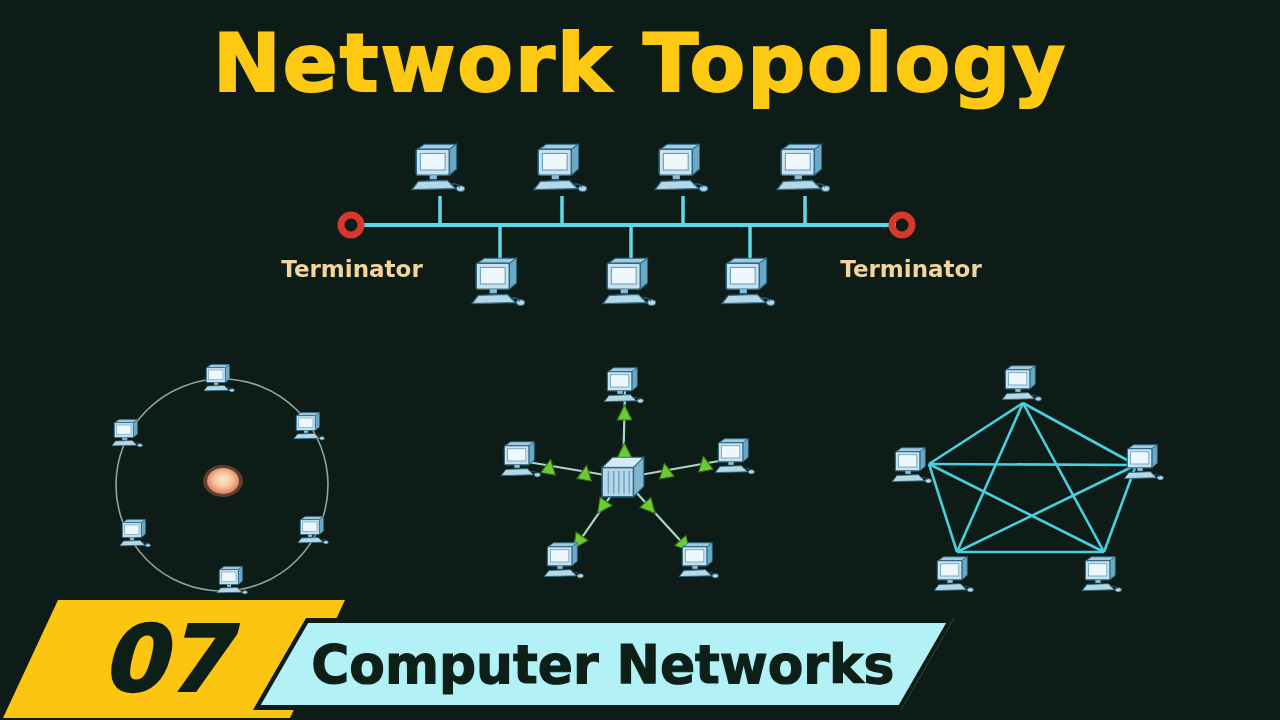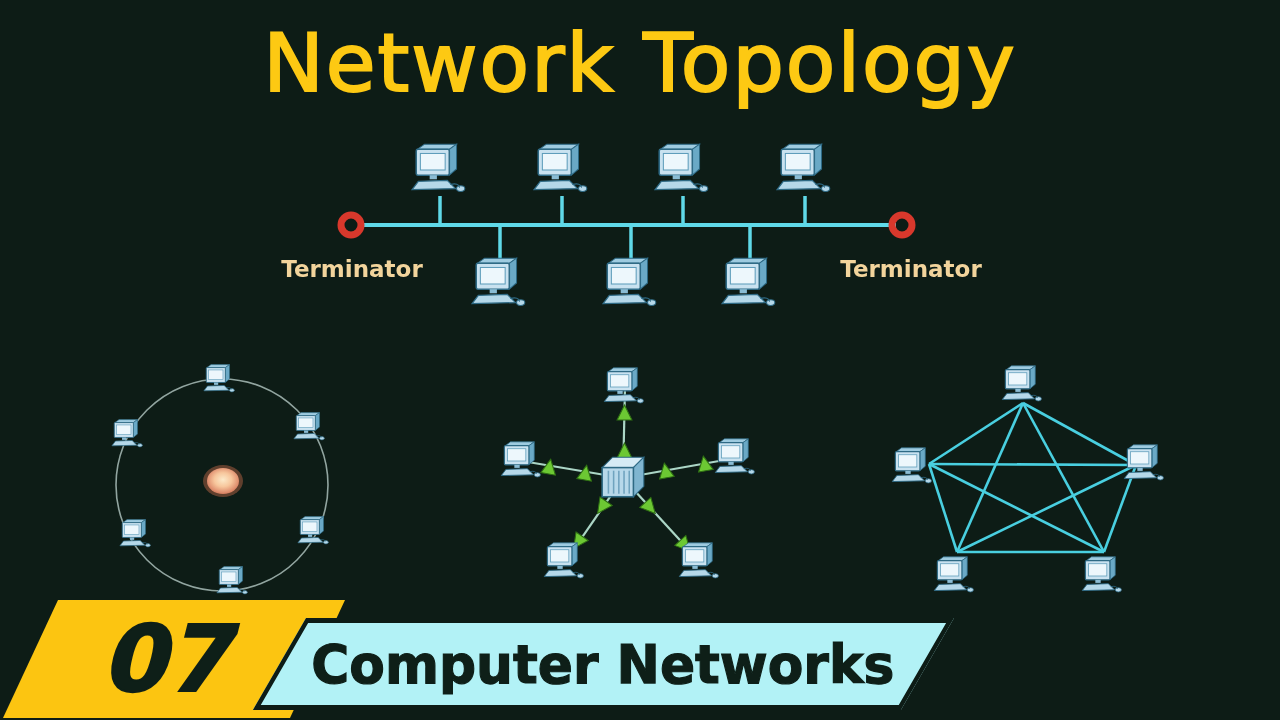--- a/index.html
+++ b/index.html
@@ -10,21 +10,21 @@
     --banner-text:#0e1f18;
   }
   *{margin:0;padding:0;box-sizing:border-box;}
   html,body{width:1280px;height:720px;overflow:hidden;}
   body{background:var(--background);font-family:"DejaVu Sans",sans-serif;position:relative;}
   .stage{position:absolute;inset:0;width:1280px;height:720px;}
   svg.diagrams{position:absolute;inset:0;width:1280px;height:720px;}
 
   .page-title{
     position:absolute;top:16px;left:0;width:1280px;text-align:center;
-    font-size:81px;font-weight:normal;letter-spacing:2px;color:var(--title-text);
+    font-size:81px;font-weight:bold;letter-spacing:2px;color:var(--title-text);
     -webkit-text-stroke:2px var(--title-text);
   }
 
   .bus-line{stroke:var(--bus-line);stroke-width:4;fill:none;}
   .bus-stub{stroke:var(--bus-line);stroke-width:3.5;fill:none;}
   .terminator{stroke:var(--terminator-ring);stroke-width:7;fill:none;}
   .terminator-label{fill:var(--terminator-label);font-size:23px;font-weight:bold;font-family:"DejaVu Sans",sans-serif;}
   .ring-circle{stroke:var(--ring-line);stroke-width:1.6;fill:none;opacity:.85;}
   .star-link{stroke:var(--star-line);stroke-width:2.2;fill:none;}
   .arrow{fill:var(--star-arrow);stroke:#2e6e14;stroke-width:1;}

